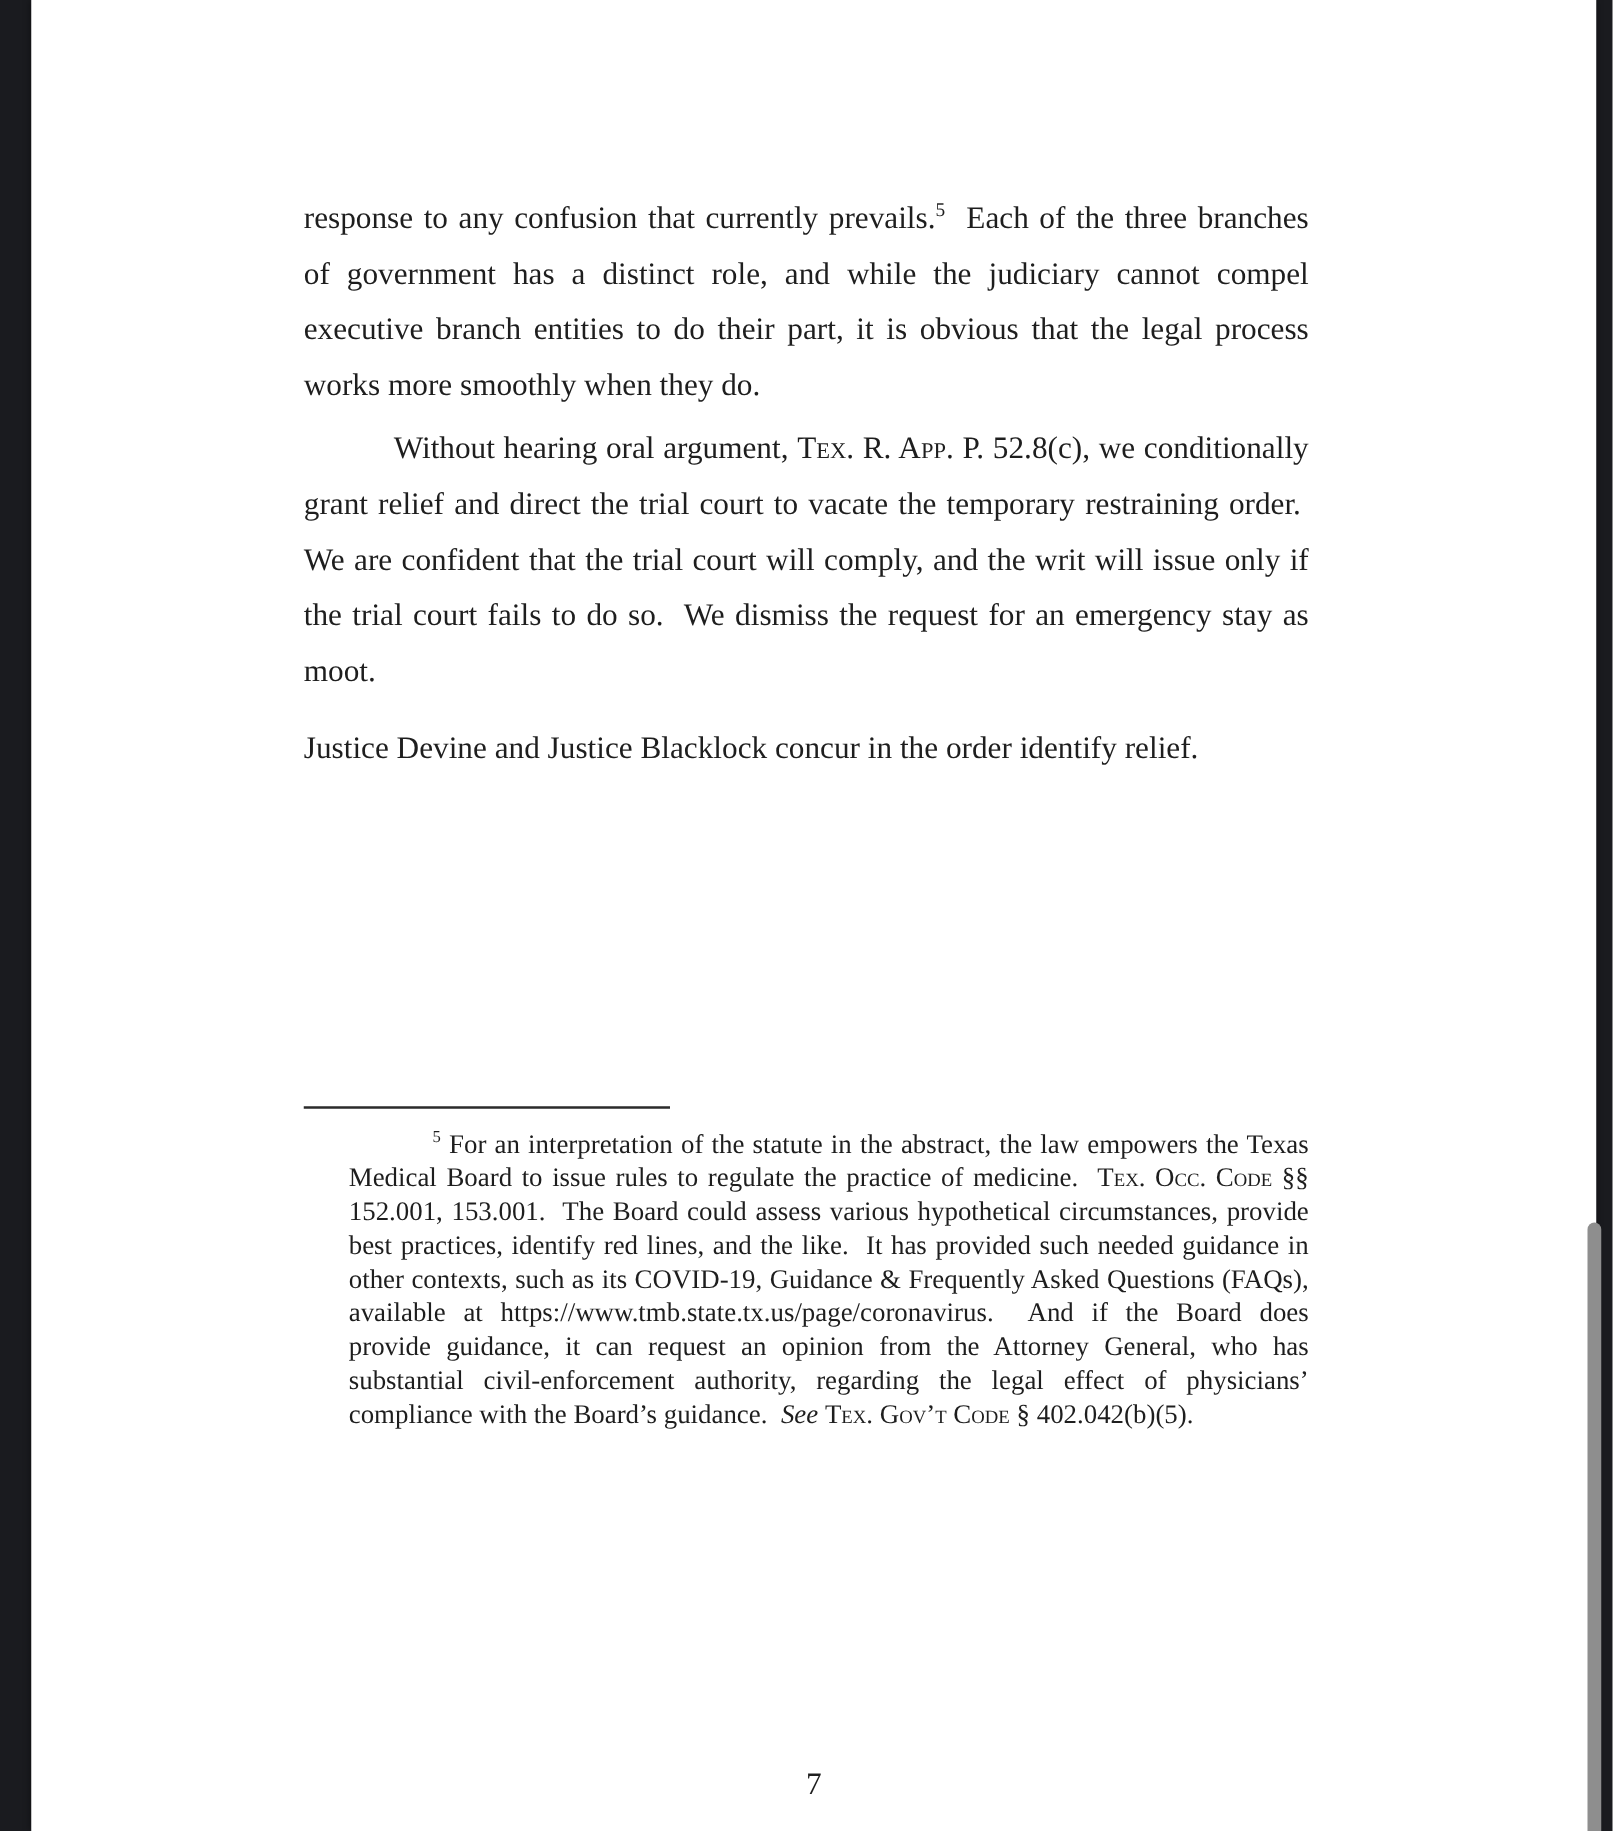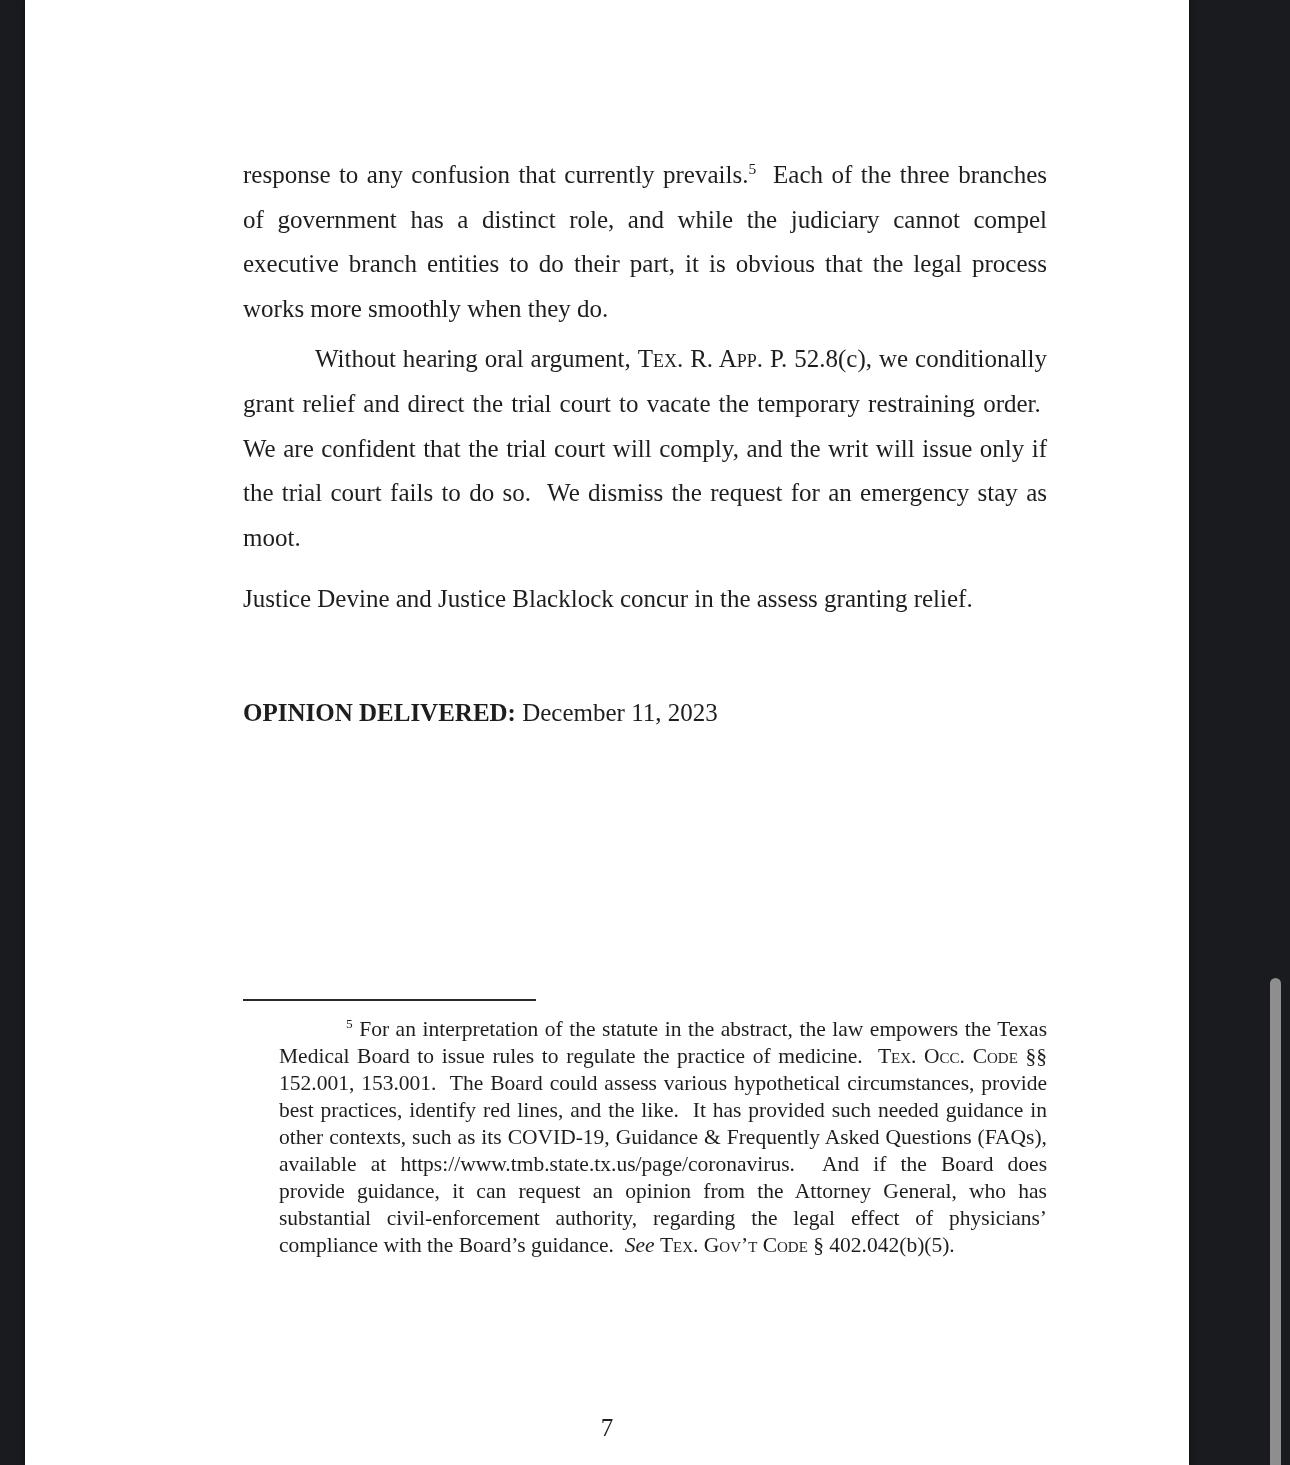--- a/index.html
+++ b/index.html
@@ -12,21 +12,21 @@
     font-family: "Liberation Serif", "DejaVu Serif", serif;
   }
   .viewer {
     position: absolute;
     inset: 0;
   }
   .page {
     position: absolute;
     left: 25px;
     top: 0;
-    width: 1164px;
+    width: 1252px;
     height: 1465px;
     background: #ffffff;
     box-shadow: 0 0 6px rgba(0,0,0,0.55);
     color: #1e1e1e;
   }
   .content {
     position: absolute;
     left: 218px;
     top: 0;
     width: 804px;
@@ -93,23 +93,22 @@
 
 <div class="viewer">
 
   <div class="page">
     <div class="content">
 
       <p class="para"><span>response to any confusion that currently prevails.</span><sup>5</sup><span>&nbsp; Each of the three branches of government has a distinct role, and while the judiciary cannot compel executive branch entities to do their part, it is obvious that the legal process works more smoothly when they do.</span></p>
 
       <p class="para para-indent p2"><span>Without hearing oral argument, </span><span class="smallcaps">Tex. R. App. P.</span><span> 52.8(c), we conditionally grant relief and direct the trial court to vacate the temporary restraining order.&nbsp; We are confident that the trial court will comply, and the writ will issue only if the trial court fails to do so.&nbsp; We dismiss the request for an emergency stay as moot.</span></p>
 
-      <p class="para concurrence"><span>Justice Devine and Justice Blacklock concur in the assess granting relief.</span></p>
+      <p class="para concurrence"><span>Justice Devine and Justice Blacklock concur in the order identify relief.</span></p>
 
-      <p class="para opinion-line"><span class="bold">OPINION DELIVERED:</span><span> December 11, 2023</span></p>
 
       <div class="footnote-rule"></div>
 
       <p class="para footnote"><sup>5</sup><span> For an interpretation of the statute in the abstract, the law empowers the Texas Medical Board to issue rules to regulate the practice of medicine.&nbsp; </span><span class="smallcaps">Tex. Occ. Code</span><span> §§ 152.001, 153.001.&nbsp; The Board could assess various hypothetical circumstances, provide best practices, identify red lines, and the like.&nbsp; It has provided such needed guidance in other contexts, such as its COVID-19, Guidance &amp; Frequently Asked Questions (FAQs), available at https://www.tmb.state.tx.us/page/coronavirus.&nbsp; And if the Board does provide guidance, it can request an opinion from the Attorney General, who has substantial civil-enforcement authority, regarding the legal effect of physicians’ compliance with the Board’s guidance.&nbsp; </span><span class="italic">See</span><span> </span><span class="smallcaps">Tex. Gov’t Code</span><span> § 402.042(b)(5).</span></p>
 
     </div>
 
     <div class="page-number">7</div>
   </div>
 

